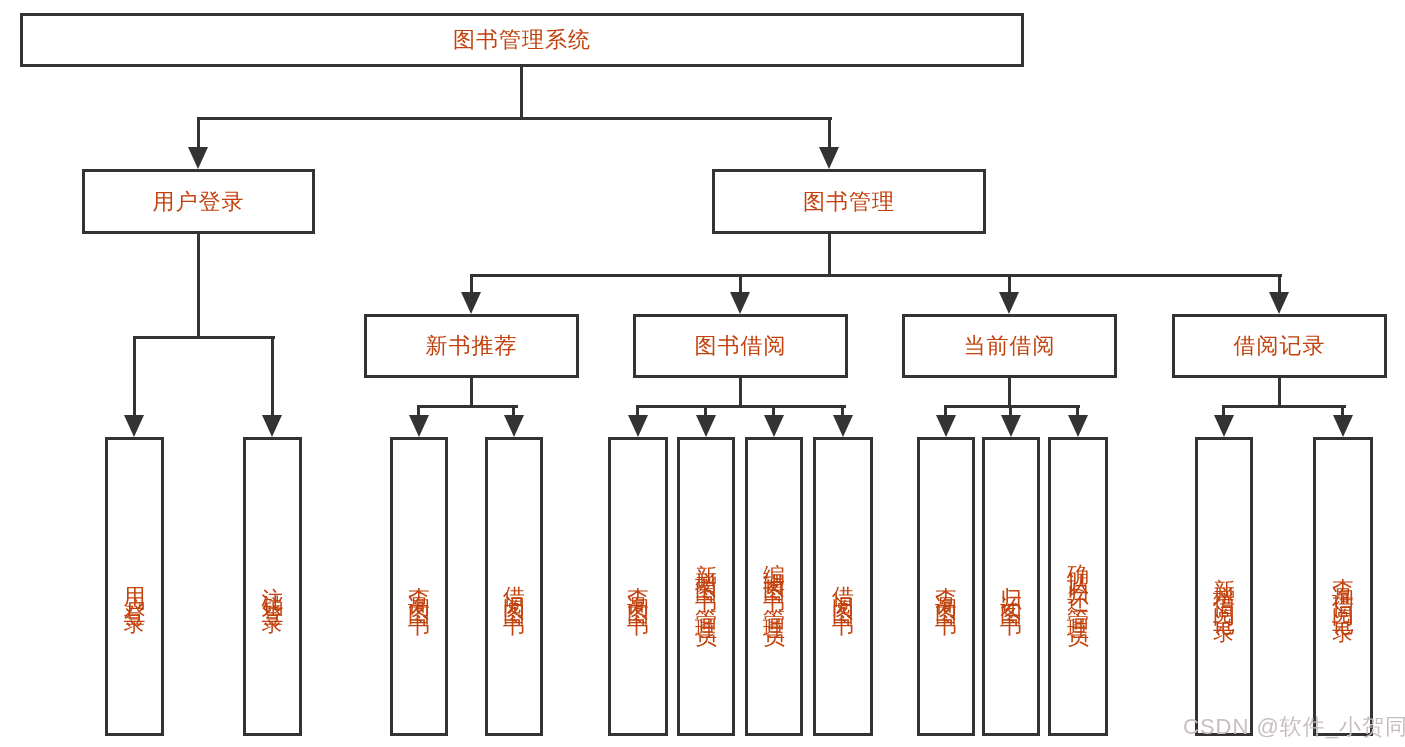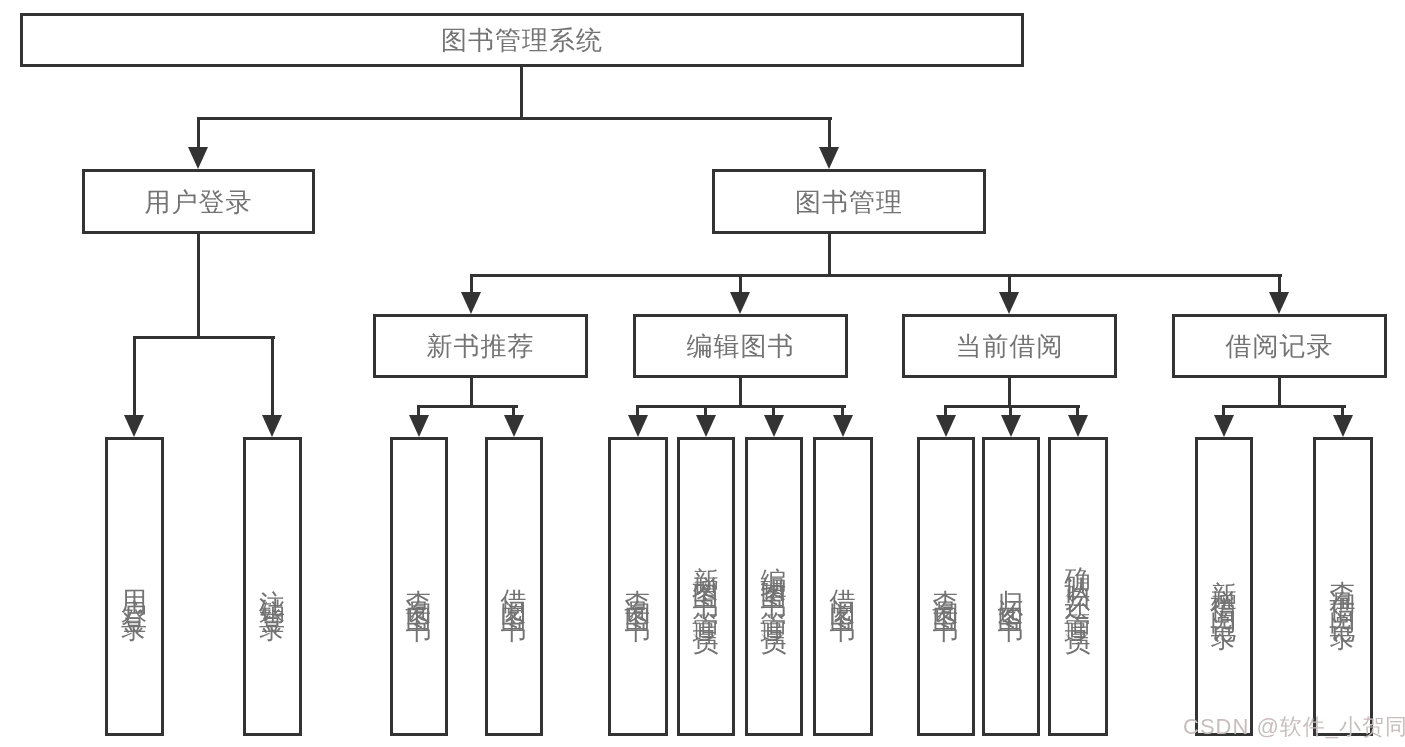--- a/index.html
+++ b/index.html
@@ -12,22 +12,22 @@
     overflow: hidden;
   }
   .box {
     position: absolute;
     box-sizing: border-box;
     border: 3px solid #333333;
     background: #ffffff;
     display: flex;
     align-items: center;
     justify-content: center;
-    color: #737373;
-    font-size: 26px;
+    color: #c2410c;
+    font-size: 22px;
     line-height: 1;
     letter-spacing: 1px;
     text-align: center;
   }
   .vbox {
     writing-mode: vertical-rl;
     text-orientation: mixed;
     letter-spacing: 9px;
     line-height: 1;
   }
@@ -81,22 +81,22 @@
   <div class="line" style="left:470px; top:274px; width:812px; height:3px;"></div>
   <div class="line" style="left:470px; top:274px; width:3px; height:20px;"></div>
   <div class="line" style="left:739px; top:274px; width:3px; height:20px;"></div>
   <div class="line" style="left:1008px; top:274px; width:3px; height:20px;"></div>
   <div class="line" style="left:1278px; top:274px; width:3px; height:20px;"></div>
   <div class="arrow" style="left:461px; top:292px;"></div>
   <div class="arrow" style="left:730px; top:292px;"></div>
   <div class="arrow" style="left:999px; top:292px;"></div>
   <div class="arrow" style="left:1269px; top:292px;"></div>
 
-  <div class="box" style="left:364px; top:314px; width:215px; height:64px;margin-left:9px;">新书推荐</div>
-  <div class="box" style="left:633px; top:314px; width:215px; height:64px;">编辑图书</div>
+  <div class="box" style="left:364px; top:314px; width:215px; height:64px;">新书推荐</div>
+  <div class="box" style="left:633px; top:314px; width:215px; height:64px;">图书借阅</div>
   <div class="box" style="left:902px; top:314px; width:215px; height:64px;">当前借阅</div>
   <div class="box" style="left:1172px; top:314px; width:215px; height:64px;">借阅记录</div>
 
   <div class="line" style="left:470px; top:377px; width:3px; height:31px;"></div>
   <div class="line" style="left:417px; top:405px; width:101px; height:3px;"></div>
   <div class="line" style="left:417px; top:405px; width:3px; height:12px;"></div>
   <div class="line" style="left:512px; top:405px; width:3px; height:12px;"></div>
   <div class="arrow" style="left:409px; top:415px;"></div>
   <div class="arrow" style="left:504px; top:415px;"></div>
 

